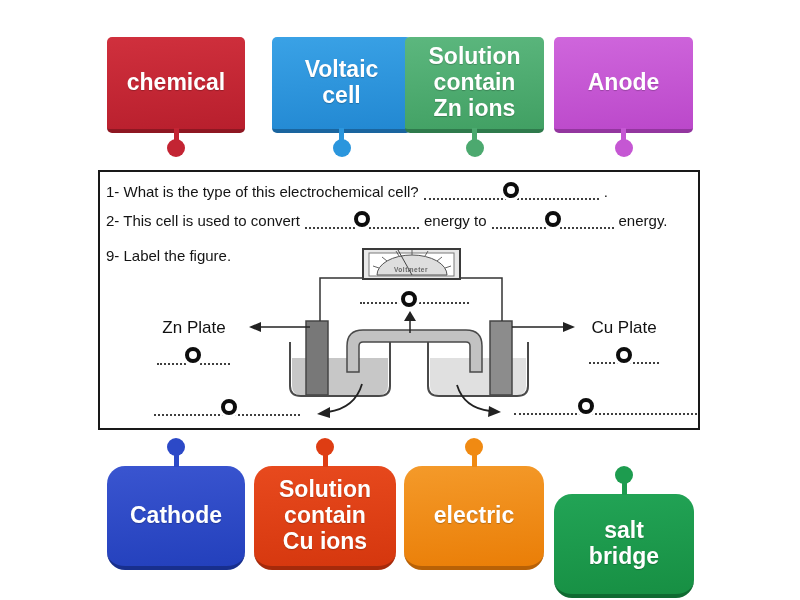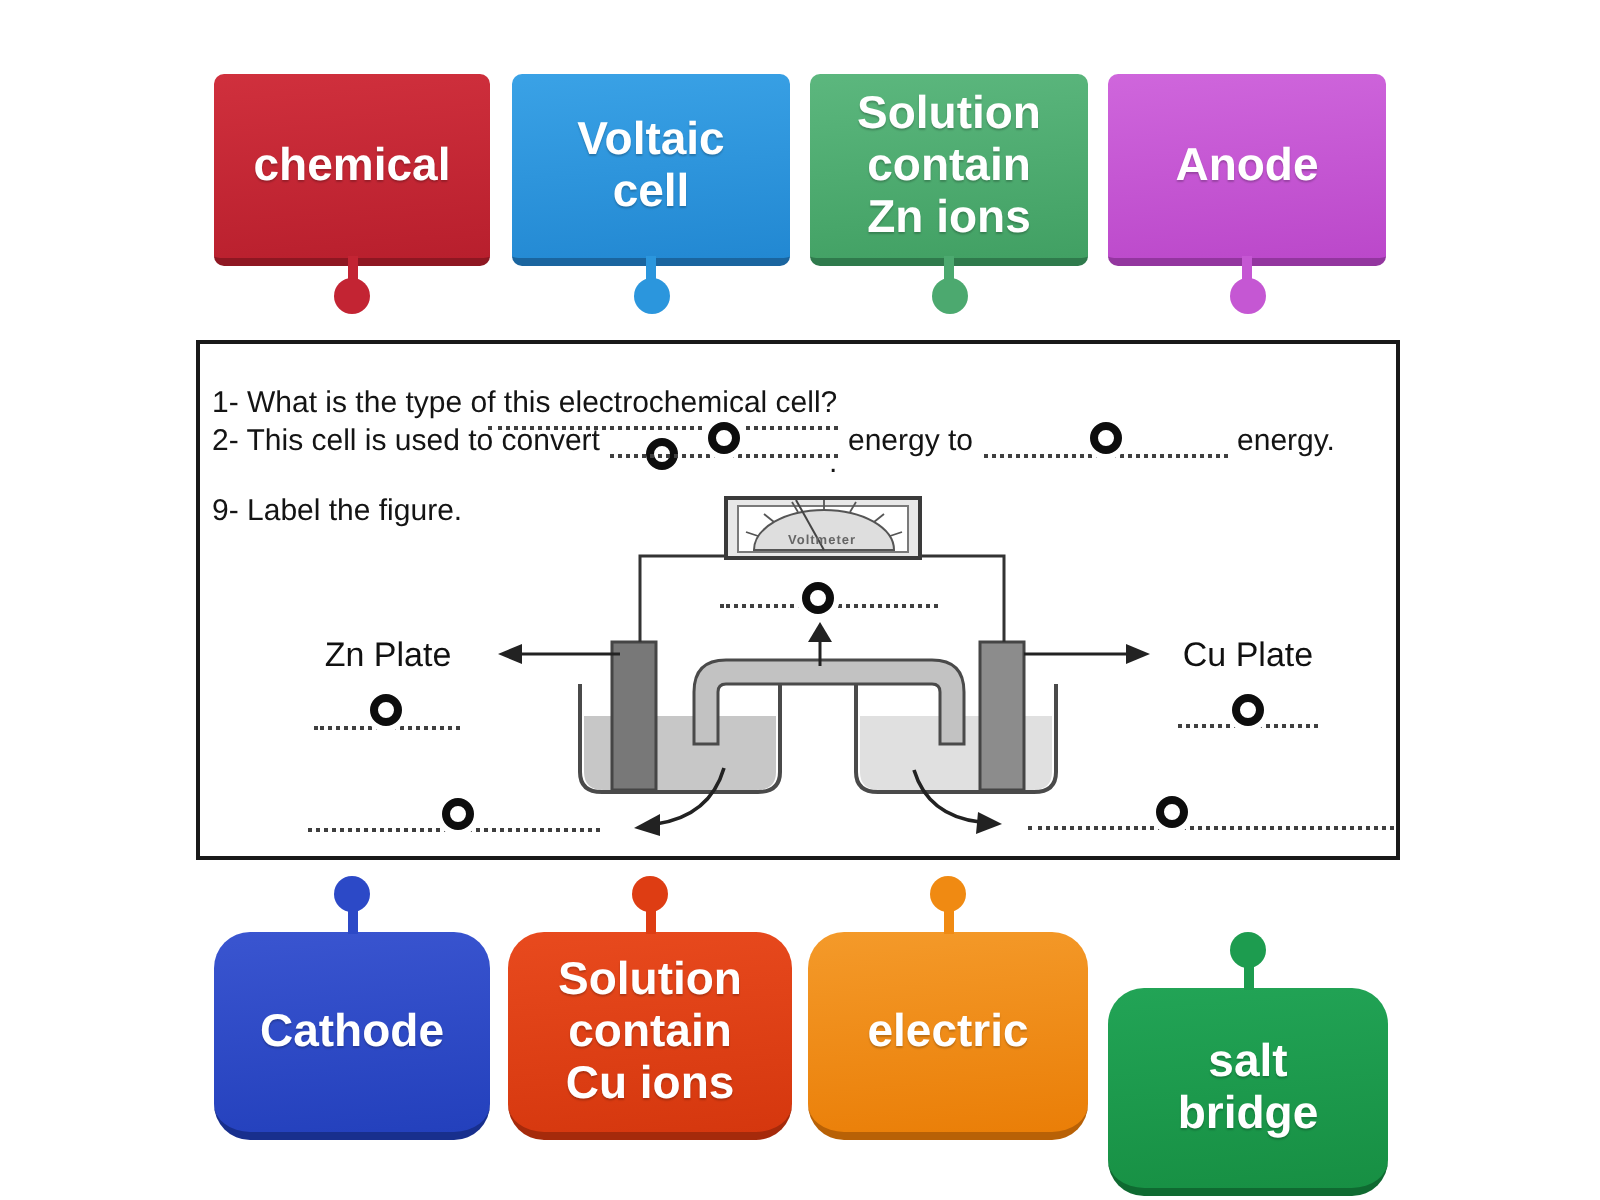--- a/index.html
+++ b/index.html
@@ -8,21 +8,21 @@
 
   
   .card{
     position:absolute;height:96px;border-radius:5px;display:flex;align-items:center;justify-content:center;
     color:#fff;font-weight:700;font-size:23px;line-height:1.12;text-align:center;
     text-shadow:0 1px 1px rgba(0,0,0,.22);box-sizing:border-box;padding:4px 12px;cursor:pointer;
   }
   .row-bottom .card{height:104px;border-radius:18px;}
   .card .lbl{display:block;width:100%;}
   .bg-chemical  {background:linear-gradient(175deg,#d0303d,#b81f2d);border-bottom:4px solid #8e1722;}
-  .bg-voltaic   {background:linear-gradient(175deg,#3aa2e6,#2288d2);border-bottom:4px solid #1a659f;}
+  .bg-voltaic   {background:linear-gradient(175deg,#3aa2e6,#2288d2);border-bottom:4px solid #1a659f;margin-left:16px;}
   .bg-znions    {background:linear-gradient(175deg,#5cb77e,#41a063);border-bottom:4px solid #2f7a4c;}
   .bg-anode     {background:linear-gradient(175deg,#cf66dc,#bb48ca);border-bottom:4px solid #93369f;}
   .bg-cathode   {background:linear-gradient(175deg,#3a55d0,#2340bc);border-bottom:4px solid #182f8d;}
   .bg-cuions    {background:linear-gradient(175deg,#e84a1e,#d5370e);border-bottom:4px solid #a52a0b;}
   .bg-electric  {background:linear-gradient(175deg,#f49a2a,#ea7e07);border-bottom:4px solid #b86106;}
   .bg-saltbridge{background:linear-gradient(175deg,#22a456,#178f43);border-bottom:4px solid #0f6a31;}
 
   .pin{position:absolute;left:50%;transform:translateX(-50%);width:18px;display:flex;flex-direction:column;align-items:center;}
   .pin-down{top:calc(100% - 1px);}
   .pin-up{bottom:calc(100% - 1px);}
@@ -138,21 +138,21 @@
         <g>
           <path d="M262,212 Q255,236 228,240" fill="none" stroke="#222" stroke-width="1.8"></path>
           <polygon points="217,242 230,235 230,246" fill="#222"></polygon>
         </g>
         <g>
           <path d="M357,213 Q364,236 390,239" fill="none" stroke="#222" stroke-width="1.8"></path>
           <polygon points="401,240 389,234 388,245" fill="#222"></polygon>
         </g>
       </svg>
 
-      <div class="qrow" style="left:6px;top:20px;flex-direction:column;">
+      <div class="qrow" style="left:6px;top:8px;">
         <span class="qtext">1- What is the type of this electrochemical cell?</span>
         <span class="dotgroup" style="width:175px;">
           <i class="dotline"></i>
           <i class="target"></i>
         </span>
         <span class="qtext">.</span>
       </div>
 
       <div class="qrow" style="left:6px;top:37px;">
         <span class="qtext">2- This cell is used to convert</span>

